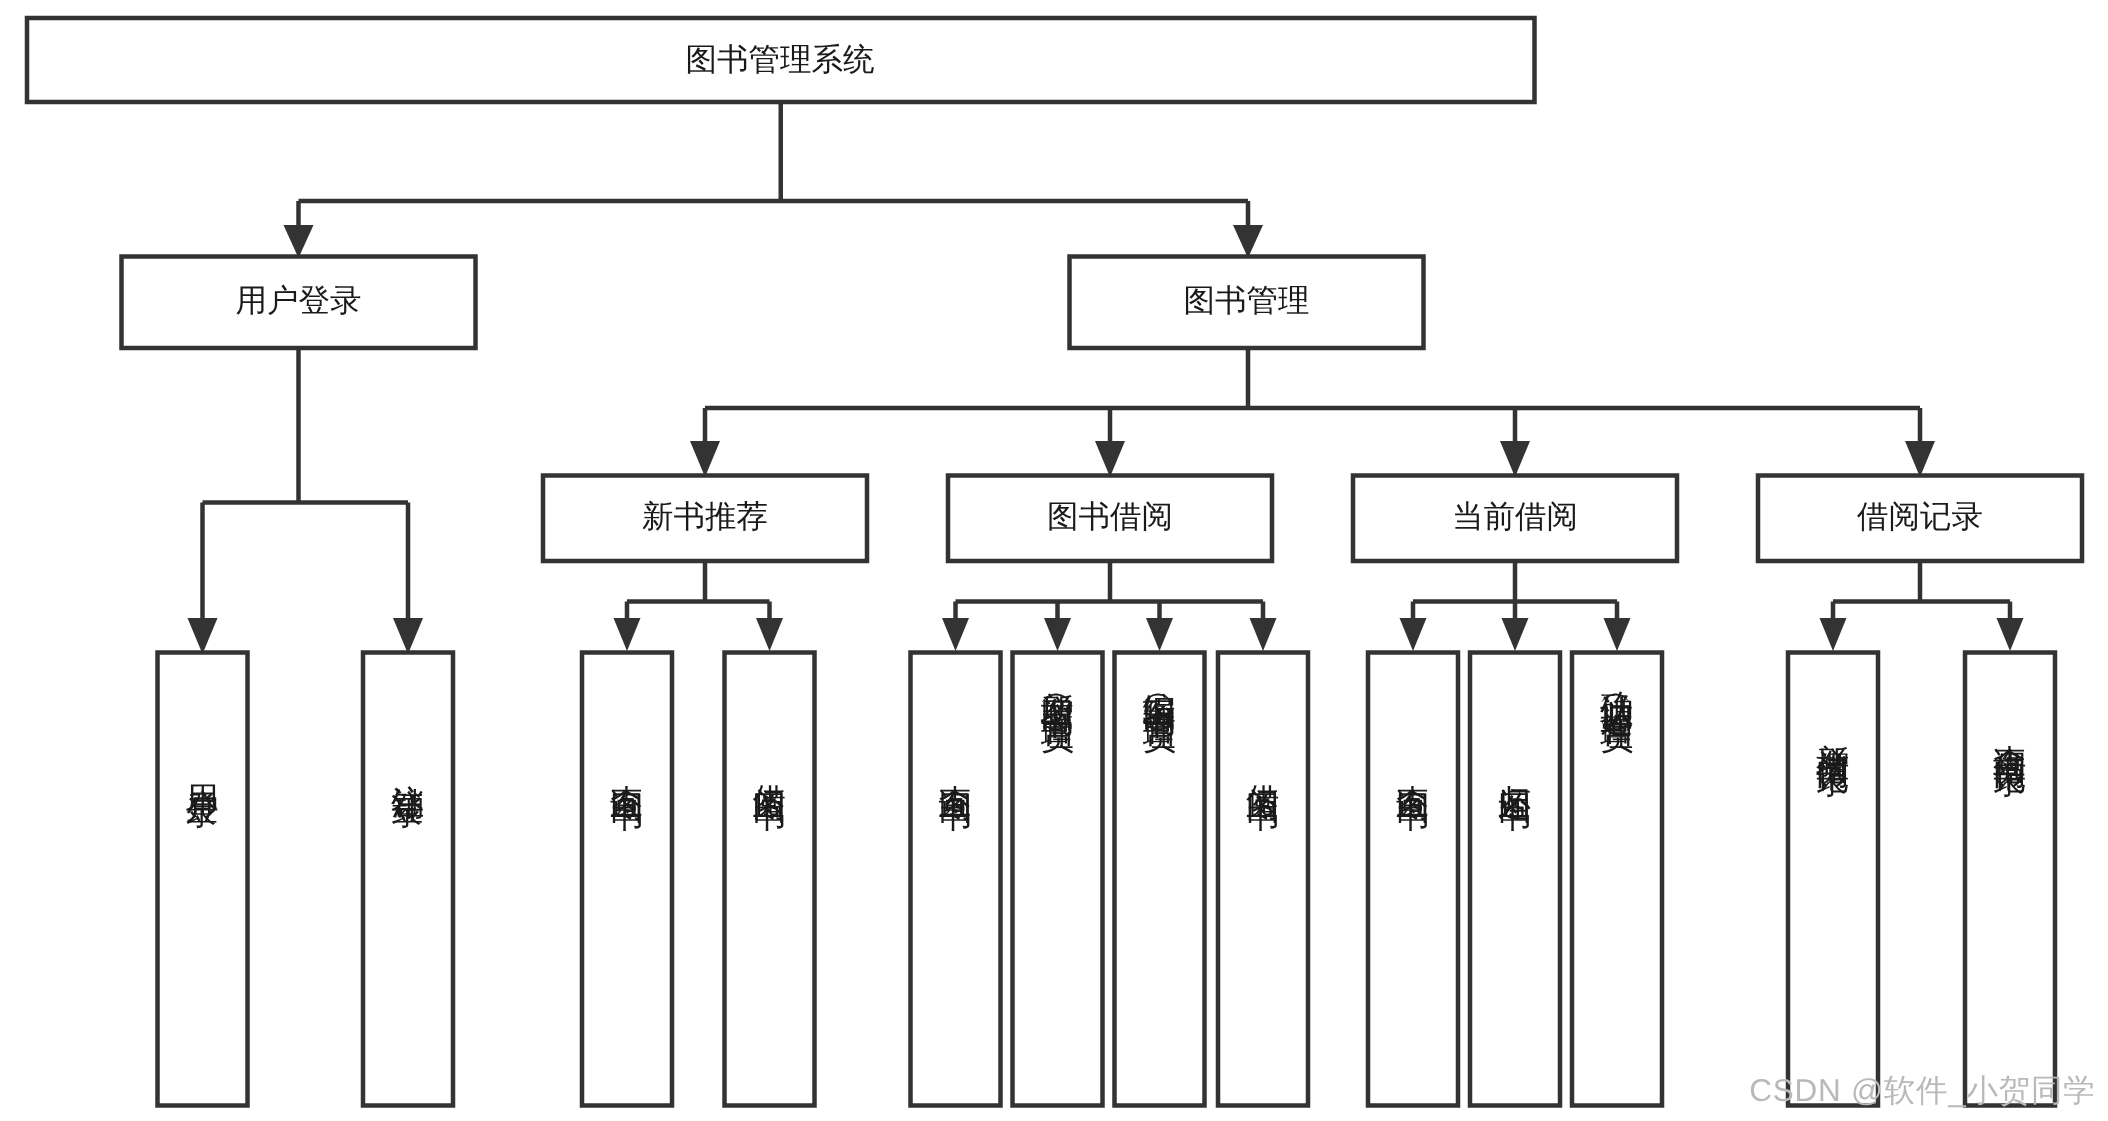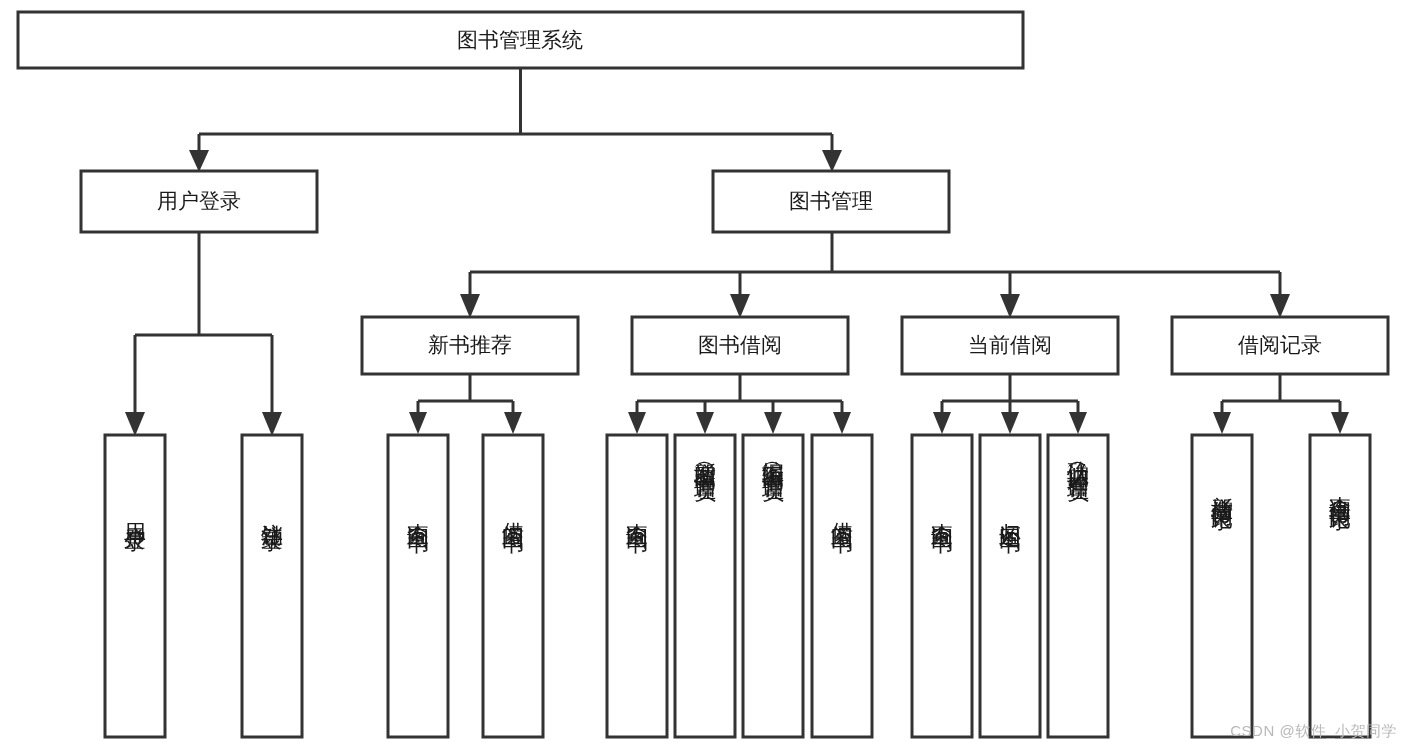--- a/index.html
+++ b/index.html
@@ -66,21 +66,21 @@
     line-height: 1.08;
     color: #1a1a1a;
     letter-spacing: 3px;
     white-space: nowrap;
   }
   .watermark {
     position: absolute;
     right: 8px;
     bottom: 6px;
     font-family: "Liberation Sans", "DejaVu Sans", sans-serif;
-    font-size: 15px;
+    font-size: 21px;
     color: #b9b9b9;
     letter-spacing: 0.5px;
     user-select: none;
     white-space: nowrap;
   }
 </style>
 </head>
 <body>
 
 <div id="diagram-root">

